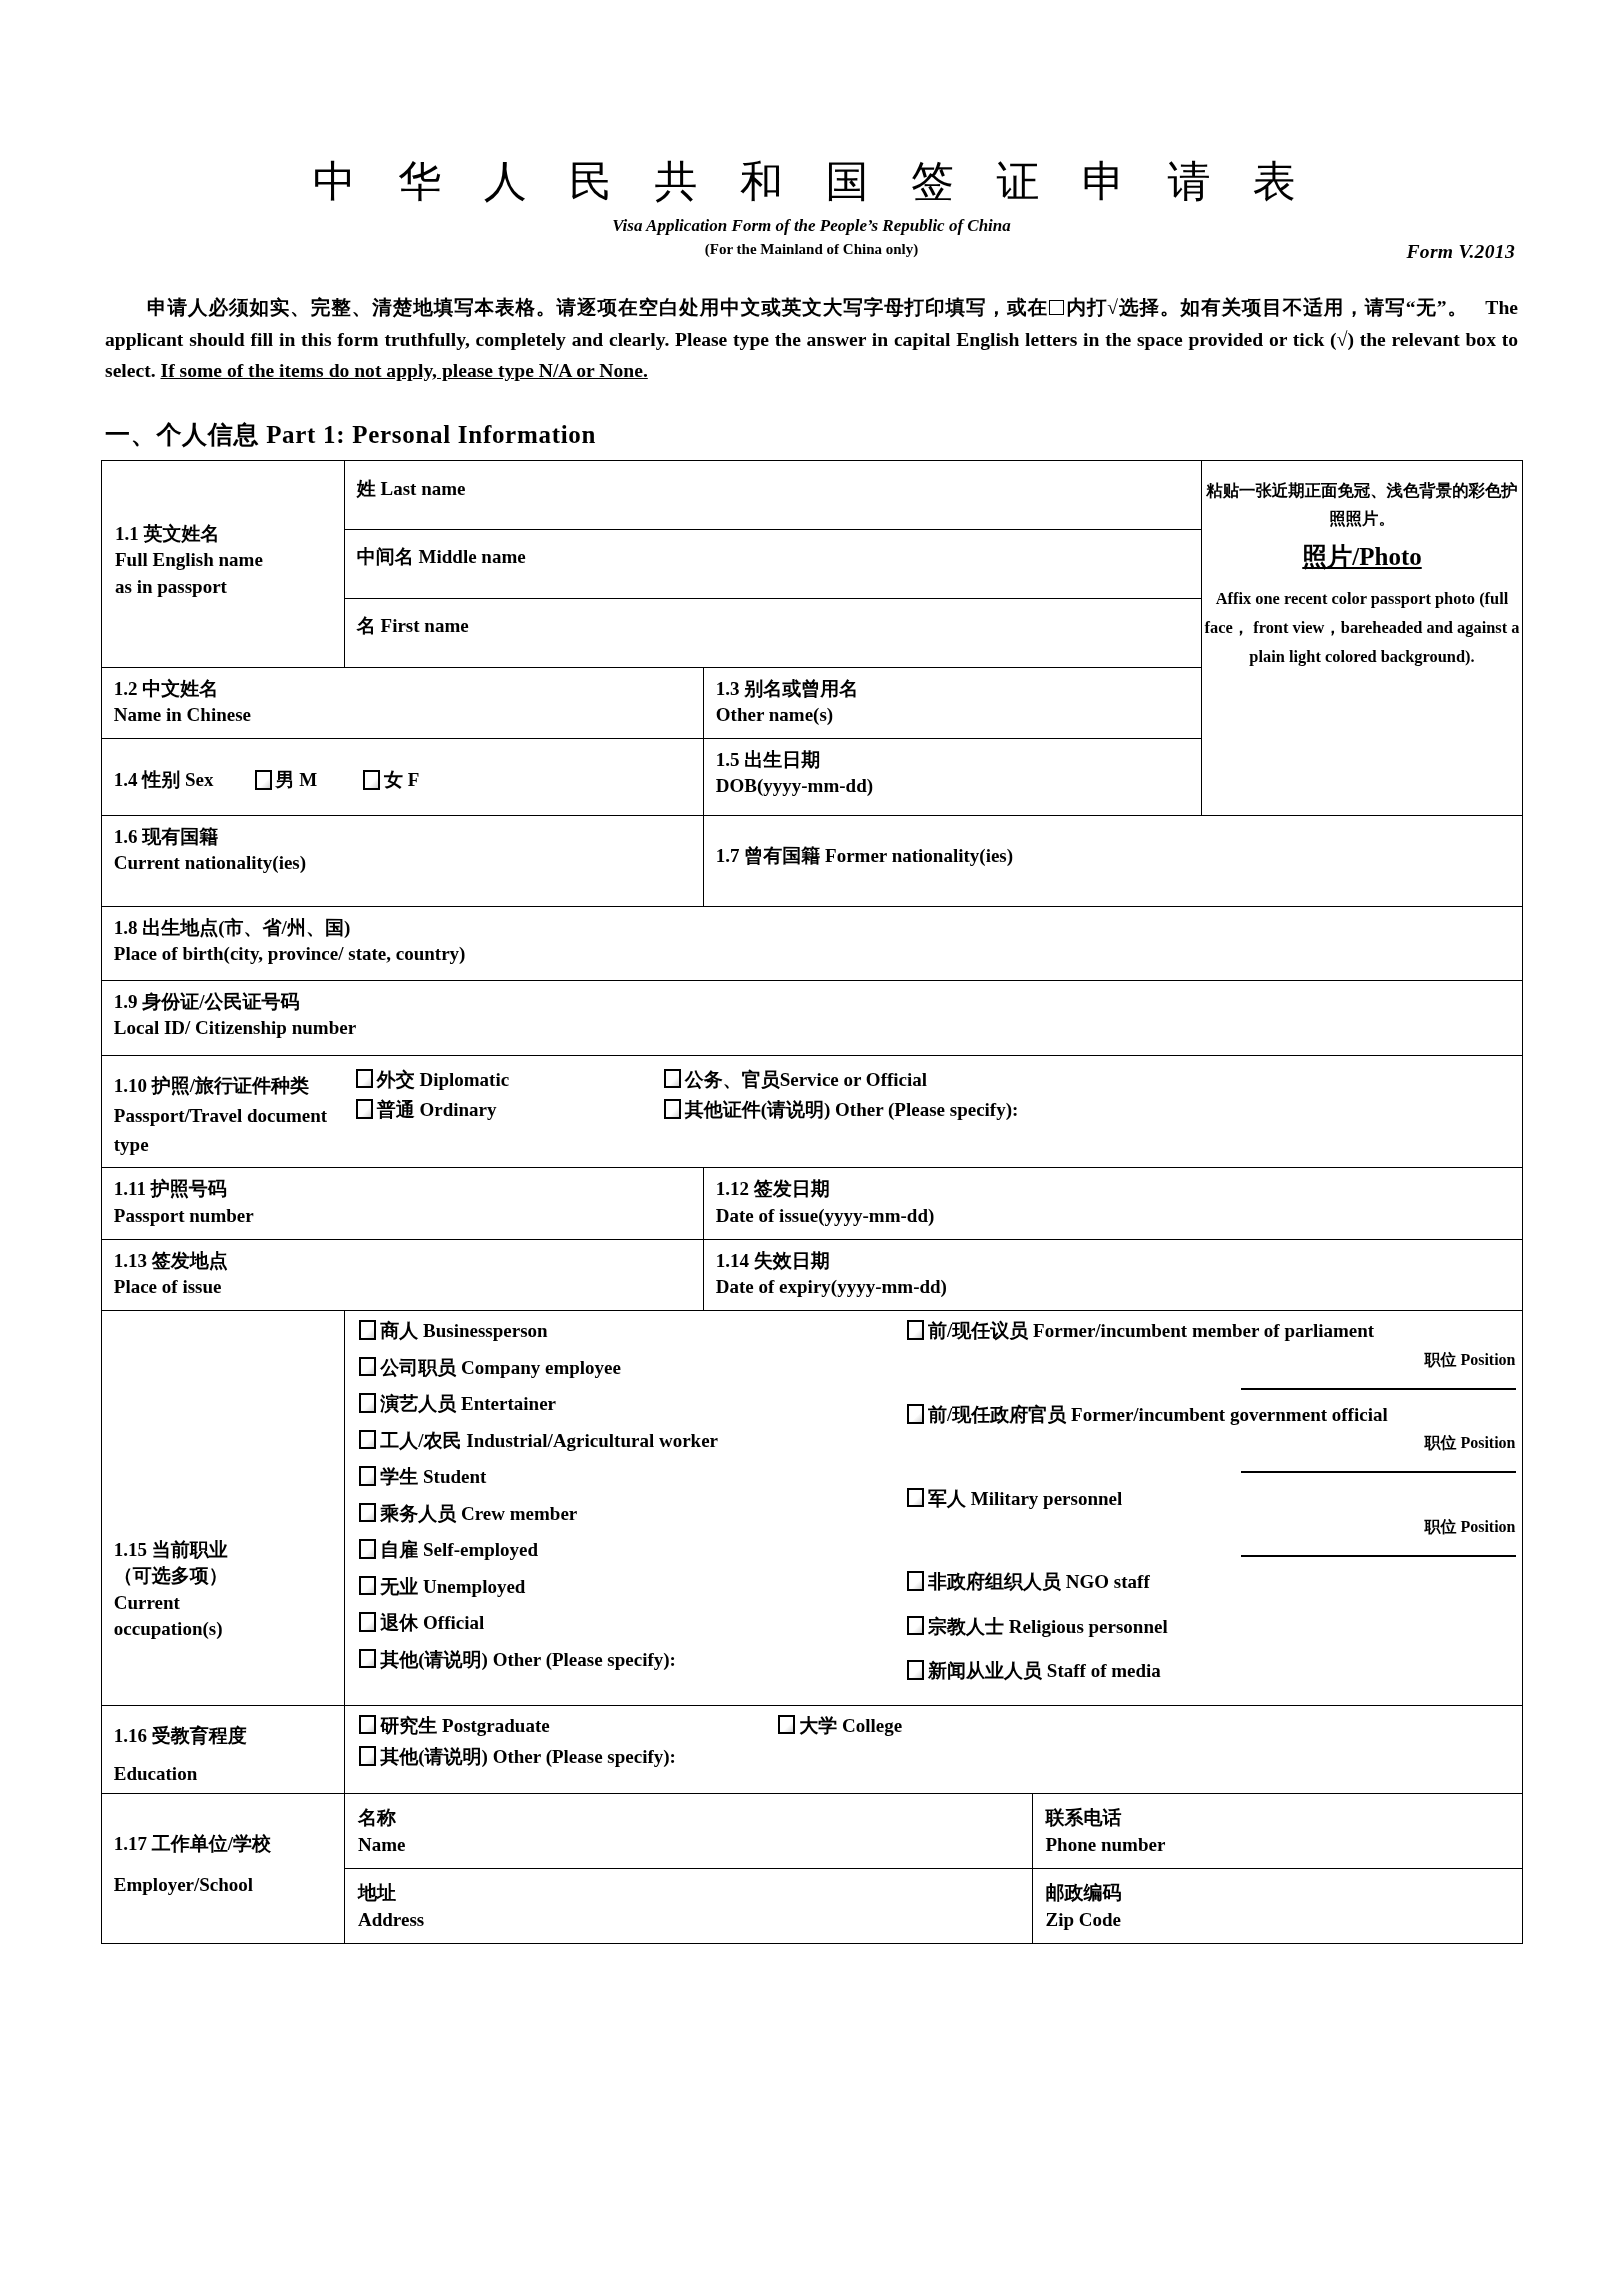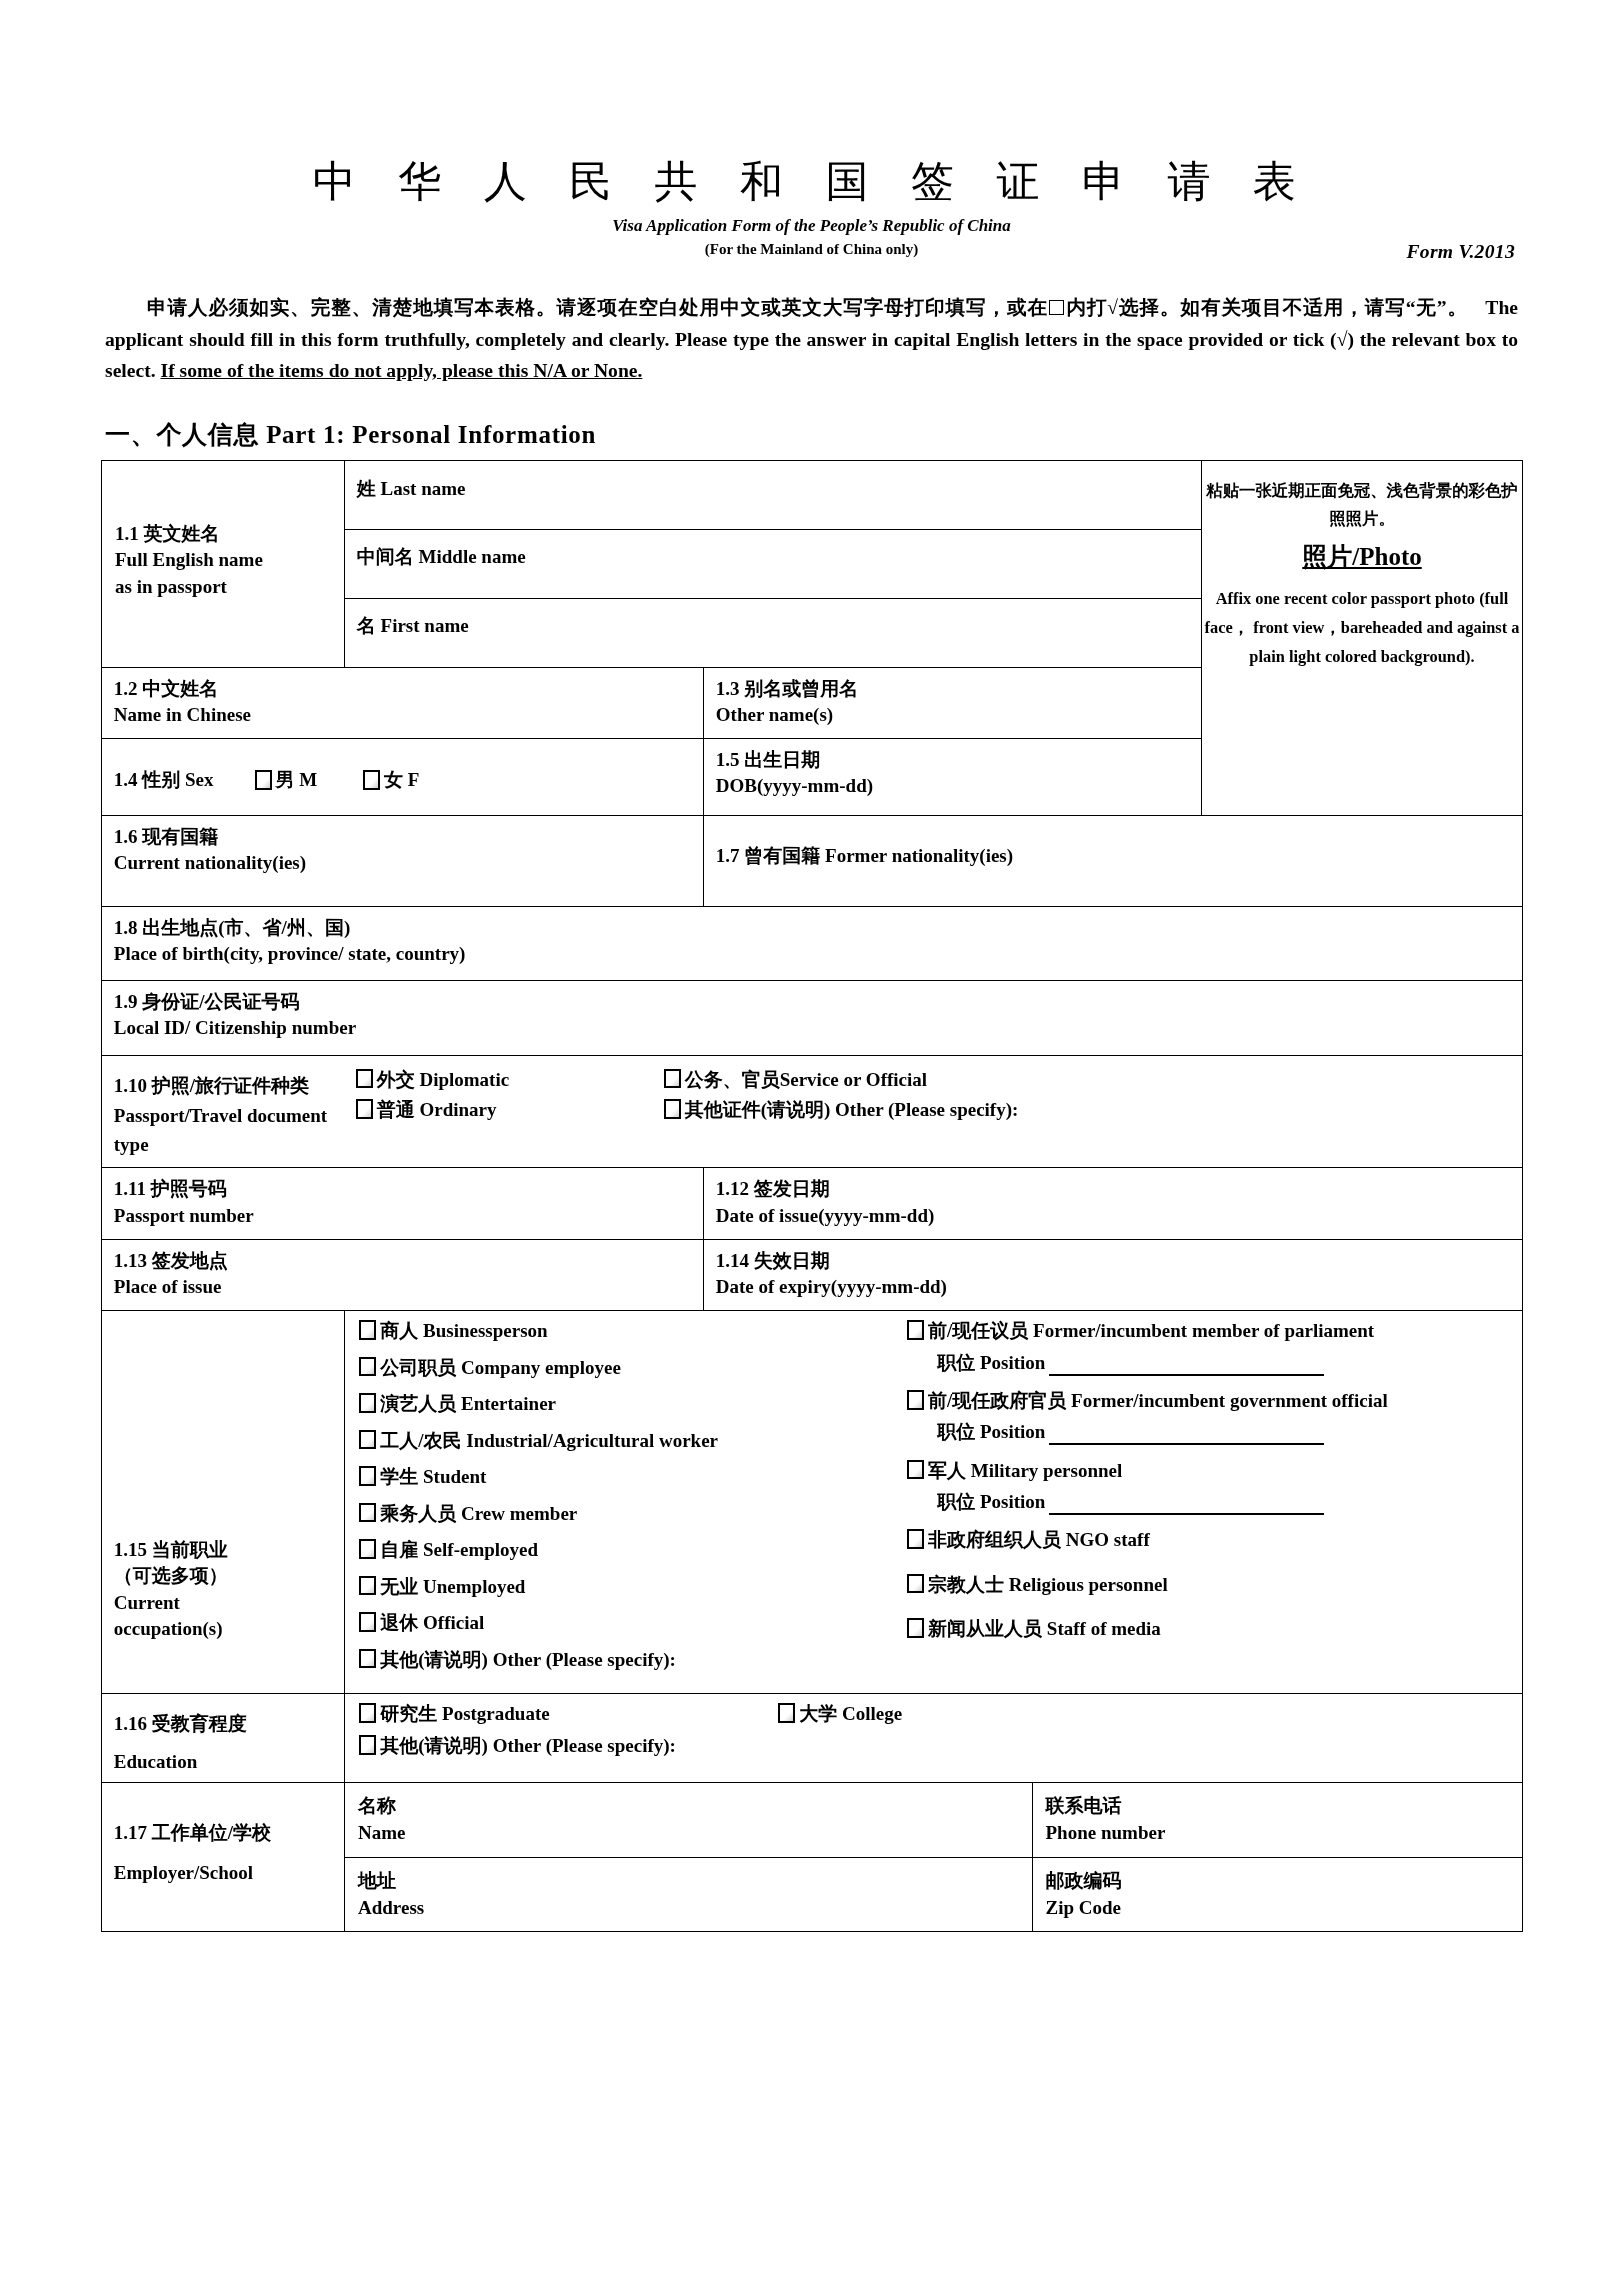--- a/index.html
+++ b/index.html
@@ -95,21 +95,21 @@
   .subrow:last-child { border-bottom:none; }
   .subrow .cell { height:43px; }
 
   
   .occ-wrap { display:flex; padding:9.2px 0 7.9px 0; }
   .occ-col { padding:0 6.5px 0 14.4px; }
   .occ-col.left  { width:523px; flex:0 0 523px; }
   .occ-col.right { flex:1 1 auto; padding-left:18.3px; }
   .occ-item { display:flex; align-items:flex-start; margin-bottom:13.7px; }
   .occ-item .tx { font-size:19px; font-weight:bold; line-height:1.2; white-space:nowrap; }
-  .pos-line { margin:0 0 14.4px 30px; font-size:19px; font-weight:bold; display:flex; align-items:flex-end; }
+  .pos-line { margin:0 0 14.4px 30px; font-size:16px; font-weight:bold; display:flex; align-items:flex-end;flex-direction:column; }
   .pos-line .rule { display:inline-block; width:275px; border-bottom:2px solid #000; margin-left:3.9px; height:17px; }
 
   
   .edu-wrap { padding:9.2px 0 9.2px 14.4px; }
   .edu-row { display:flex; margin-bottom:9.2px; }
   .edu-row .first { width:419px; flex:0 0 419px; }
 
   
   table.inner { border-collapse:collapse; width:100%; table-layout:fixed; }
   table.inner td { border:none; padding:0; }
@@ -124,21 +124,21 @@
 
   <div class="formver">Form V.2013</div>
 
   <div class="title-cn">中 华 人 民 共 和 国 签 证 申 请 表</div>
   <div class="title-en">Visa Application Form of the People’s Republic of China</div>
   <div class="title-sub">(For the Mainland of China only)</div>
 
   <div class="instructions">
     <span>申请人必须如实、完整、清楚地填写本表格。请逐项在空白处用中文或英文大写字母打印填写，或在</span><span class="tickbox"></span><span>内打√选择。如有关项目不适用，请写“无”。</span>
     &nbsp; <span>The applicant should fill in this form truthfully, completely and clearly. Please type the answer in capital English letters in the space provided or tick (√) the relevant box to select.</span>
-    <span class="u">If some of the items do not apply, please this N/A or None.</span>
+    <span class="u">If some of the items do not apply, please type N/A or None.</span>
   </div>
 
   <div class="part-heading">一、个人信息  Part 1: Personal Information</div>
 
   <table class="form">
     <colgroup>
       <col style="width:243px">
       <col style="width:359px">
       <col style="width:164px">
       <col style="width:334px">

